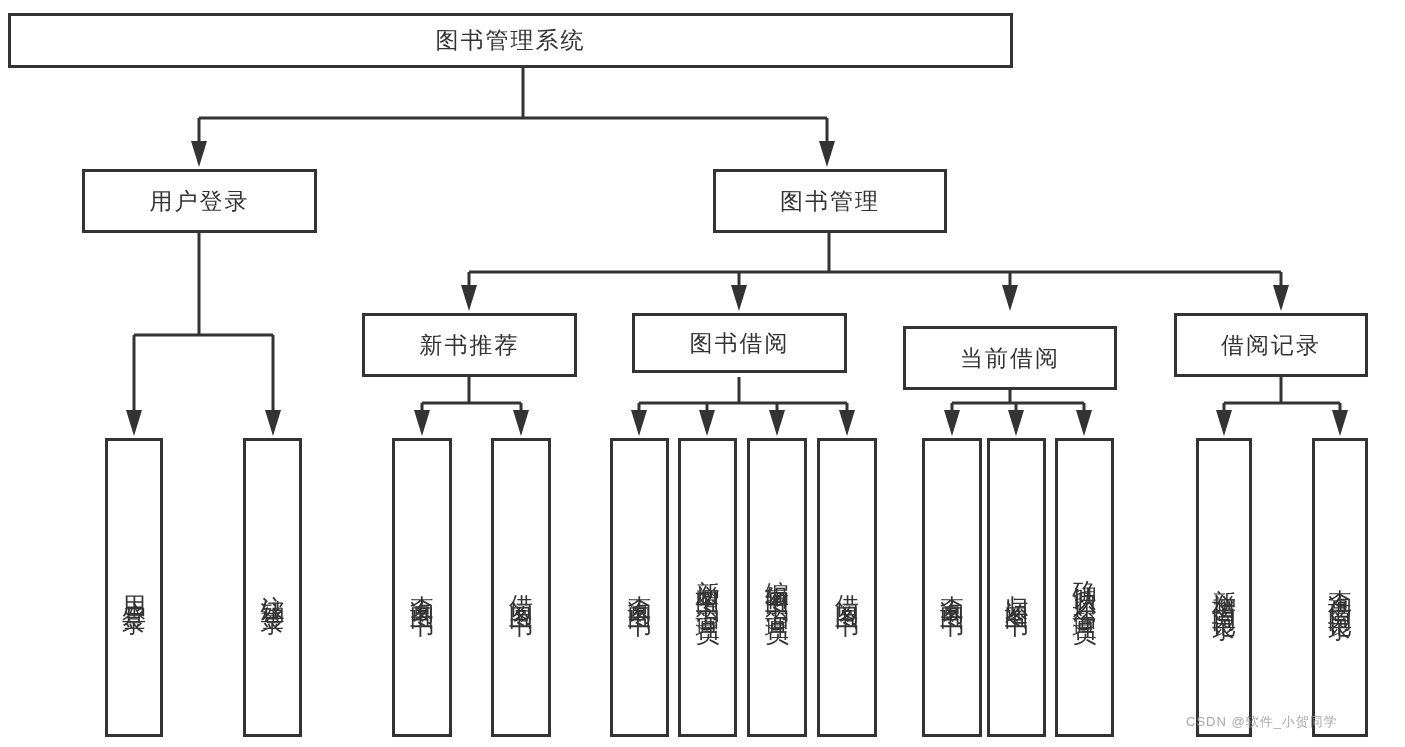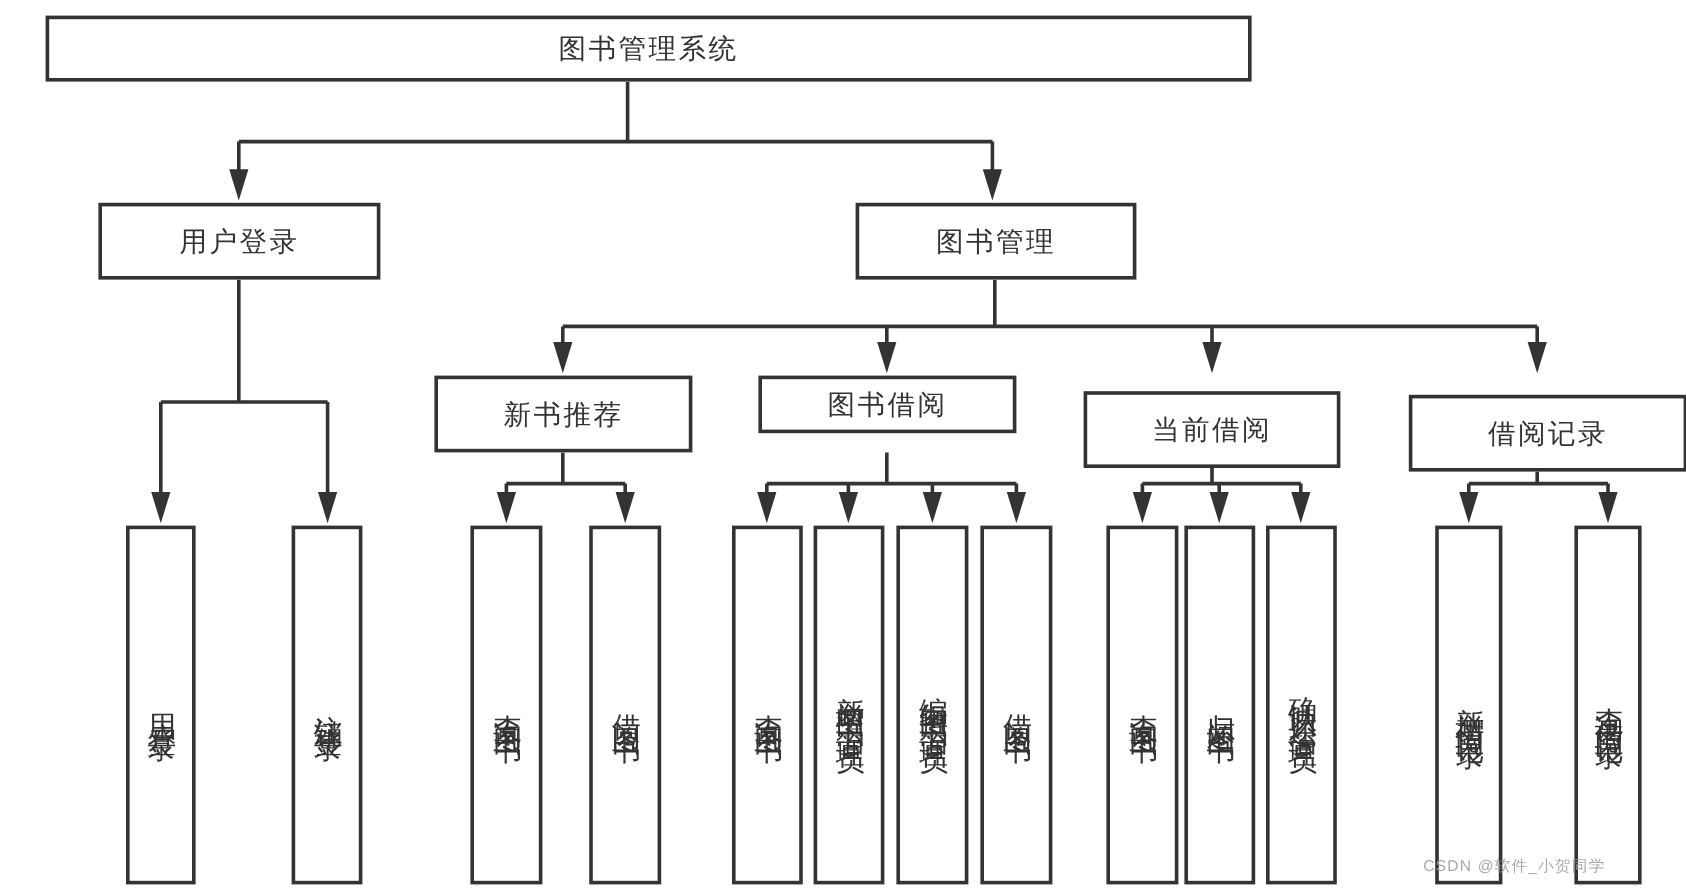--- a/index.html
+++ b/index.html
@@ -88,29 +88,29 @@
       <polygon points="769,410 785,410 777,436"></polygon>
       <polygon points="839,410 855,410 847,436"></polygon>
       <polygon points="944,410 960,410 952,436"></polygon>
       <polygon points="1008,410 1024,410 1016,436"></polygon>
       <polygon points="1076,410 1092,410 1084,436"></polygon>
       <polygon points="1216,410 1232,410 1224,436"></polygon>
       <polygon points="1332,410 1348,410 1340,436"></polygon>
     </g>
   </svg>
 
-  <div class="box h" style="left:38px; top:13px; width:1005px; height:55px;">图书管理系统</div>
+  <div class="box h" style="left:8px; top:13px; width:1005px; height:55px;">图书管理系统</div>
 
   <div class="box h" style="left:82px; top:169px; width:235px; height:64px;">用户登录</div>
   <div class="box h" style="left:362px; top:313px; width:215px; height:64px;">新书推荐</div>
 
   <div class="box h" style="left:713px; top:169px; width:234px; height:64px;">图书管理</div>
-  <div class="box h" style="left:632px; top:313px; width:215px; height:48px;">图书借阅</div>
+  <div class="box h" style="left:632px; top:313px; width:215px; height:60px;">图书借阅</div>
   <div class="box h" style="left:903px; top:326px; width:214px; height:64px;">当前借阅</div>
-  <div class="box h" style="left:1174px; top:313px; width:232px; height:64px;margin-top:16px;">借阅记录</div>
+  <div class="box h" style="left:1174px; top:313px; width:194px; height:64px;">借阅记录</div>
 
   <div class="box v" style="left:105px; top:438px; width:58px; height:299px;">用户登录</div>
   <div class="box v" style="left:243px; top:438px; width:59px; height:299px;">注销登录</div>
 
   <div class="box v" style="left:392px; top:438px; width:60px; height:299px;">查询图书</div>
   <div class="box v" style="left:491px; top:438px; width:60px; height:299px;">借阅图书</div>
 
   <div class="box v" style="left:610px; top:438px; width:59px; height:299px;">查询图书</div>
   <div class="box v" style="left:678px; top:438px; width:59px; height:299px;">新增图书（管理员）</div>
   <div class="box v" style="left:747px; top:438px; width:60px; height:299px;">编辑图书（管理员）</div>

